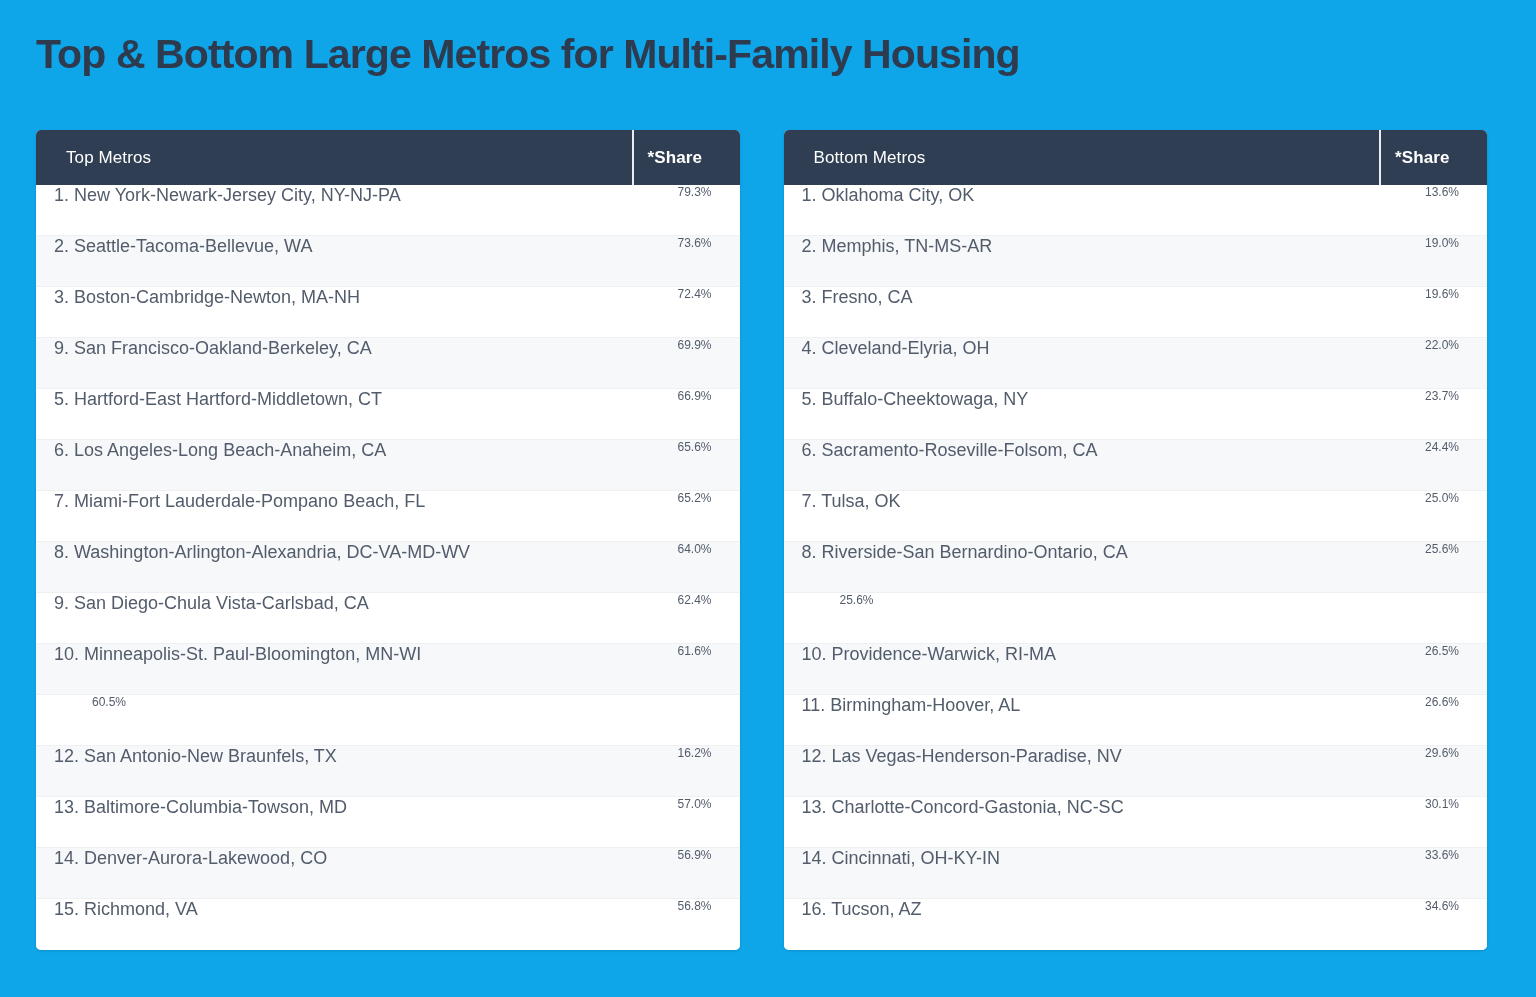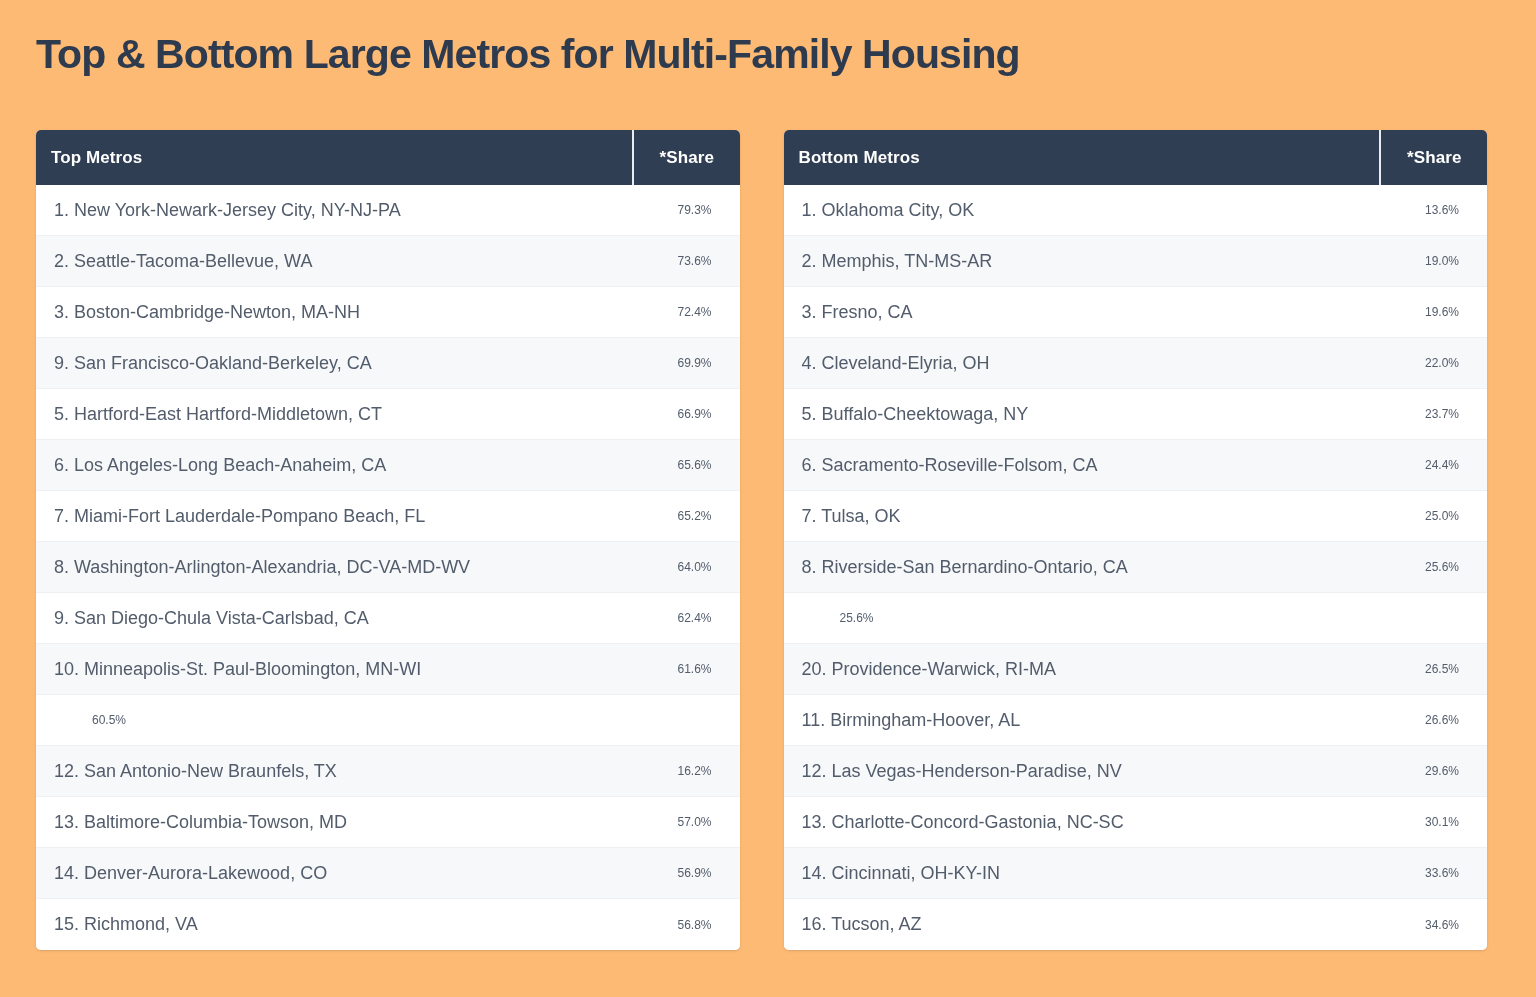--- a/index.html
+++ b/index.html
@@ -9,21 +9,21 @@
     height: 997px;
     background: #f7f8fa;
     font-family: "Liberation Sans", sans-serif;
     -webkit-font-smoothing: antialiased;
   }
 
   .page {
     position: relative;
     width: 1536px;
     height: 997px;
-    background: #fdba74;
+    background: #0ea5e9;
     overflow: hidden;
   }
 
   .page-title {
     position: absolute;
     left: 36px;
     top: 30px;
     font-size: 41px;
     font-weight: 700;
     letter-spacing: -0.9px;
@@ -54,44 +54,43 @@
     display: flex;
     background: #2f3e52;
     height: 55px;
     align-items: stretch;
   }
 
   .th-name {
     flex: 1 1 auto;
     display: flex;
     align-items: center;
-    padding-left: 15px;
+    padding-left: 30px;
+    font-size: 17px;
+    font-weight: 400;
+    color: #ffffff;
+    letter-spacing: 0.1px;
+    border-right: 2px solid #e9ecf1;
+  }
+
+  .th-share {
+    flex: 0 0 106px;
+    display: flex;
+    align-items: center;
+    padding-left: 14px;
     font-size: 17px;
     font-weight: 700;
     color: #ffffff;
     letter-spacing: 0.1px;
-    border-right: 2px solid #e9ecf1;
-  }
-
-  .th-share {
-    flex: 0 0 106px;
-    display: flex;
-    align-items: center;
-    padding-left: 26px;
-    font-size: 17px;
-    font-weight: 700;
-    color: #ffffff;
-    letter-spacing: 0.1px;
   }
 
   .tbody { display: block; }
 
   .trow {
     display: flex;
-    align-items: center;
     height: 51px;
     background: #ffffff;
     border-bottom: 1px solid #eef0f4;
   }
 
   .trow.alt { background: #f7f8fa; }
   .trow:last-child { border-bottom: none; }
 
   .td-name {
     flex: 1 1 auto;
@@ -224,21 +223,21 @@
           <div class="td-share">25.0%</div>
         </div>
         <div class="trow alt">
           <div class="td-name">8. Riverside-San Bernardino-Ontario, CA</div>
           <div class="td-share">25.6%</div>
         </div>
         <div class="trow">
           <div class="td-share">25.6%</div>
         </div>
         <div class="trow alt">
-          <div class="td-name">20. Providence-Warwick, RI-MA</div>
+          <div class="td-name">10. Providence-Warwick, RI-MA</div>
           <div class="td-share">26.5%</div>
         </div>
         <div class="trow">
           <div class="td-name">11. Birmingham-Hoover, AL</div>
           <div class="td-share">26.6%</div>
         </div>
         <div class="trow alt">
           <div class="td-name">12. Las Vegas-Henderson-Paradise, NV</div>
           <div class="td-share">29.6%</div>
         </div>

